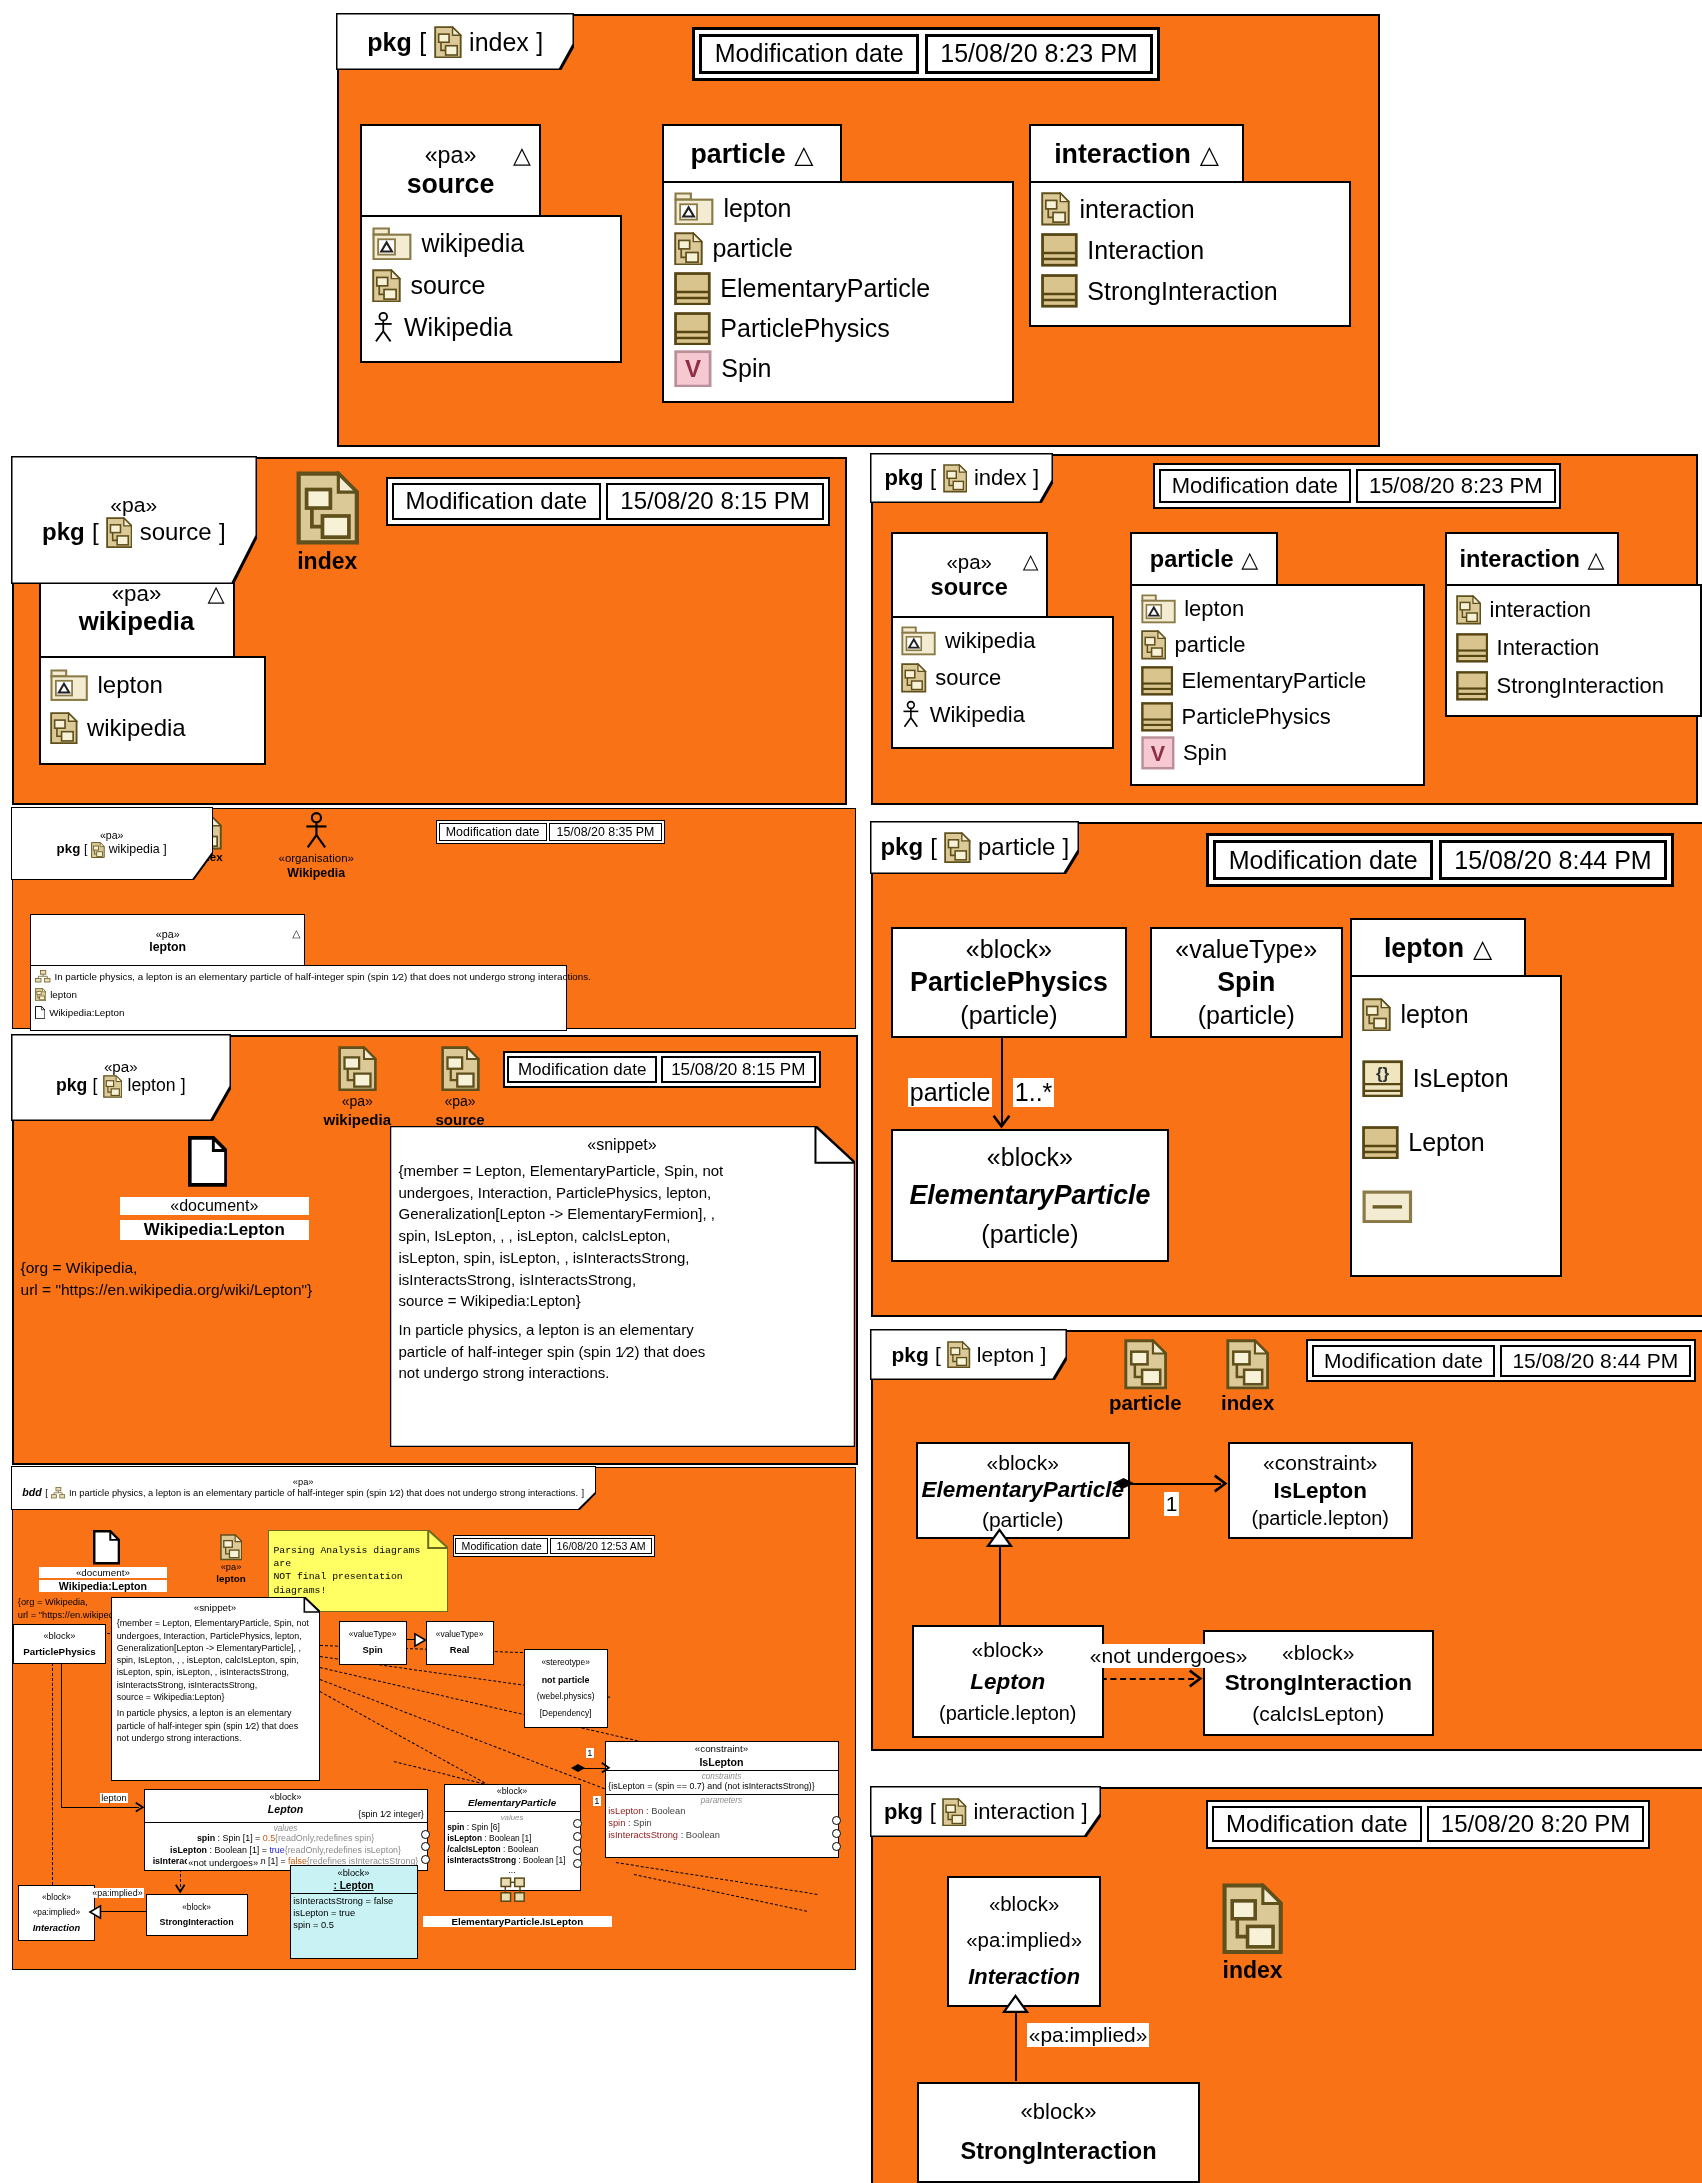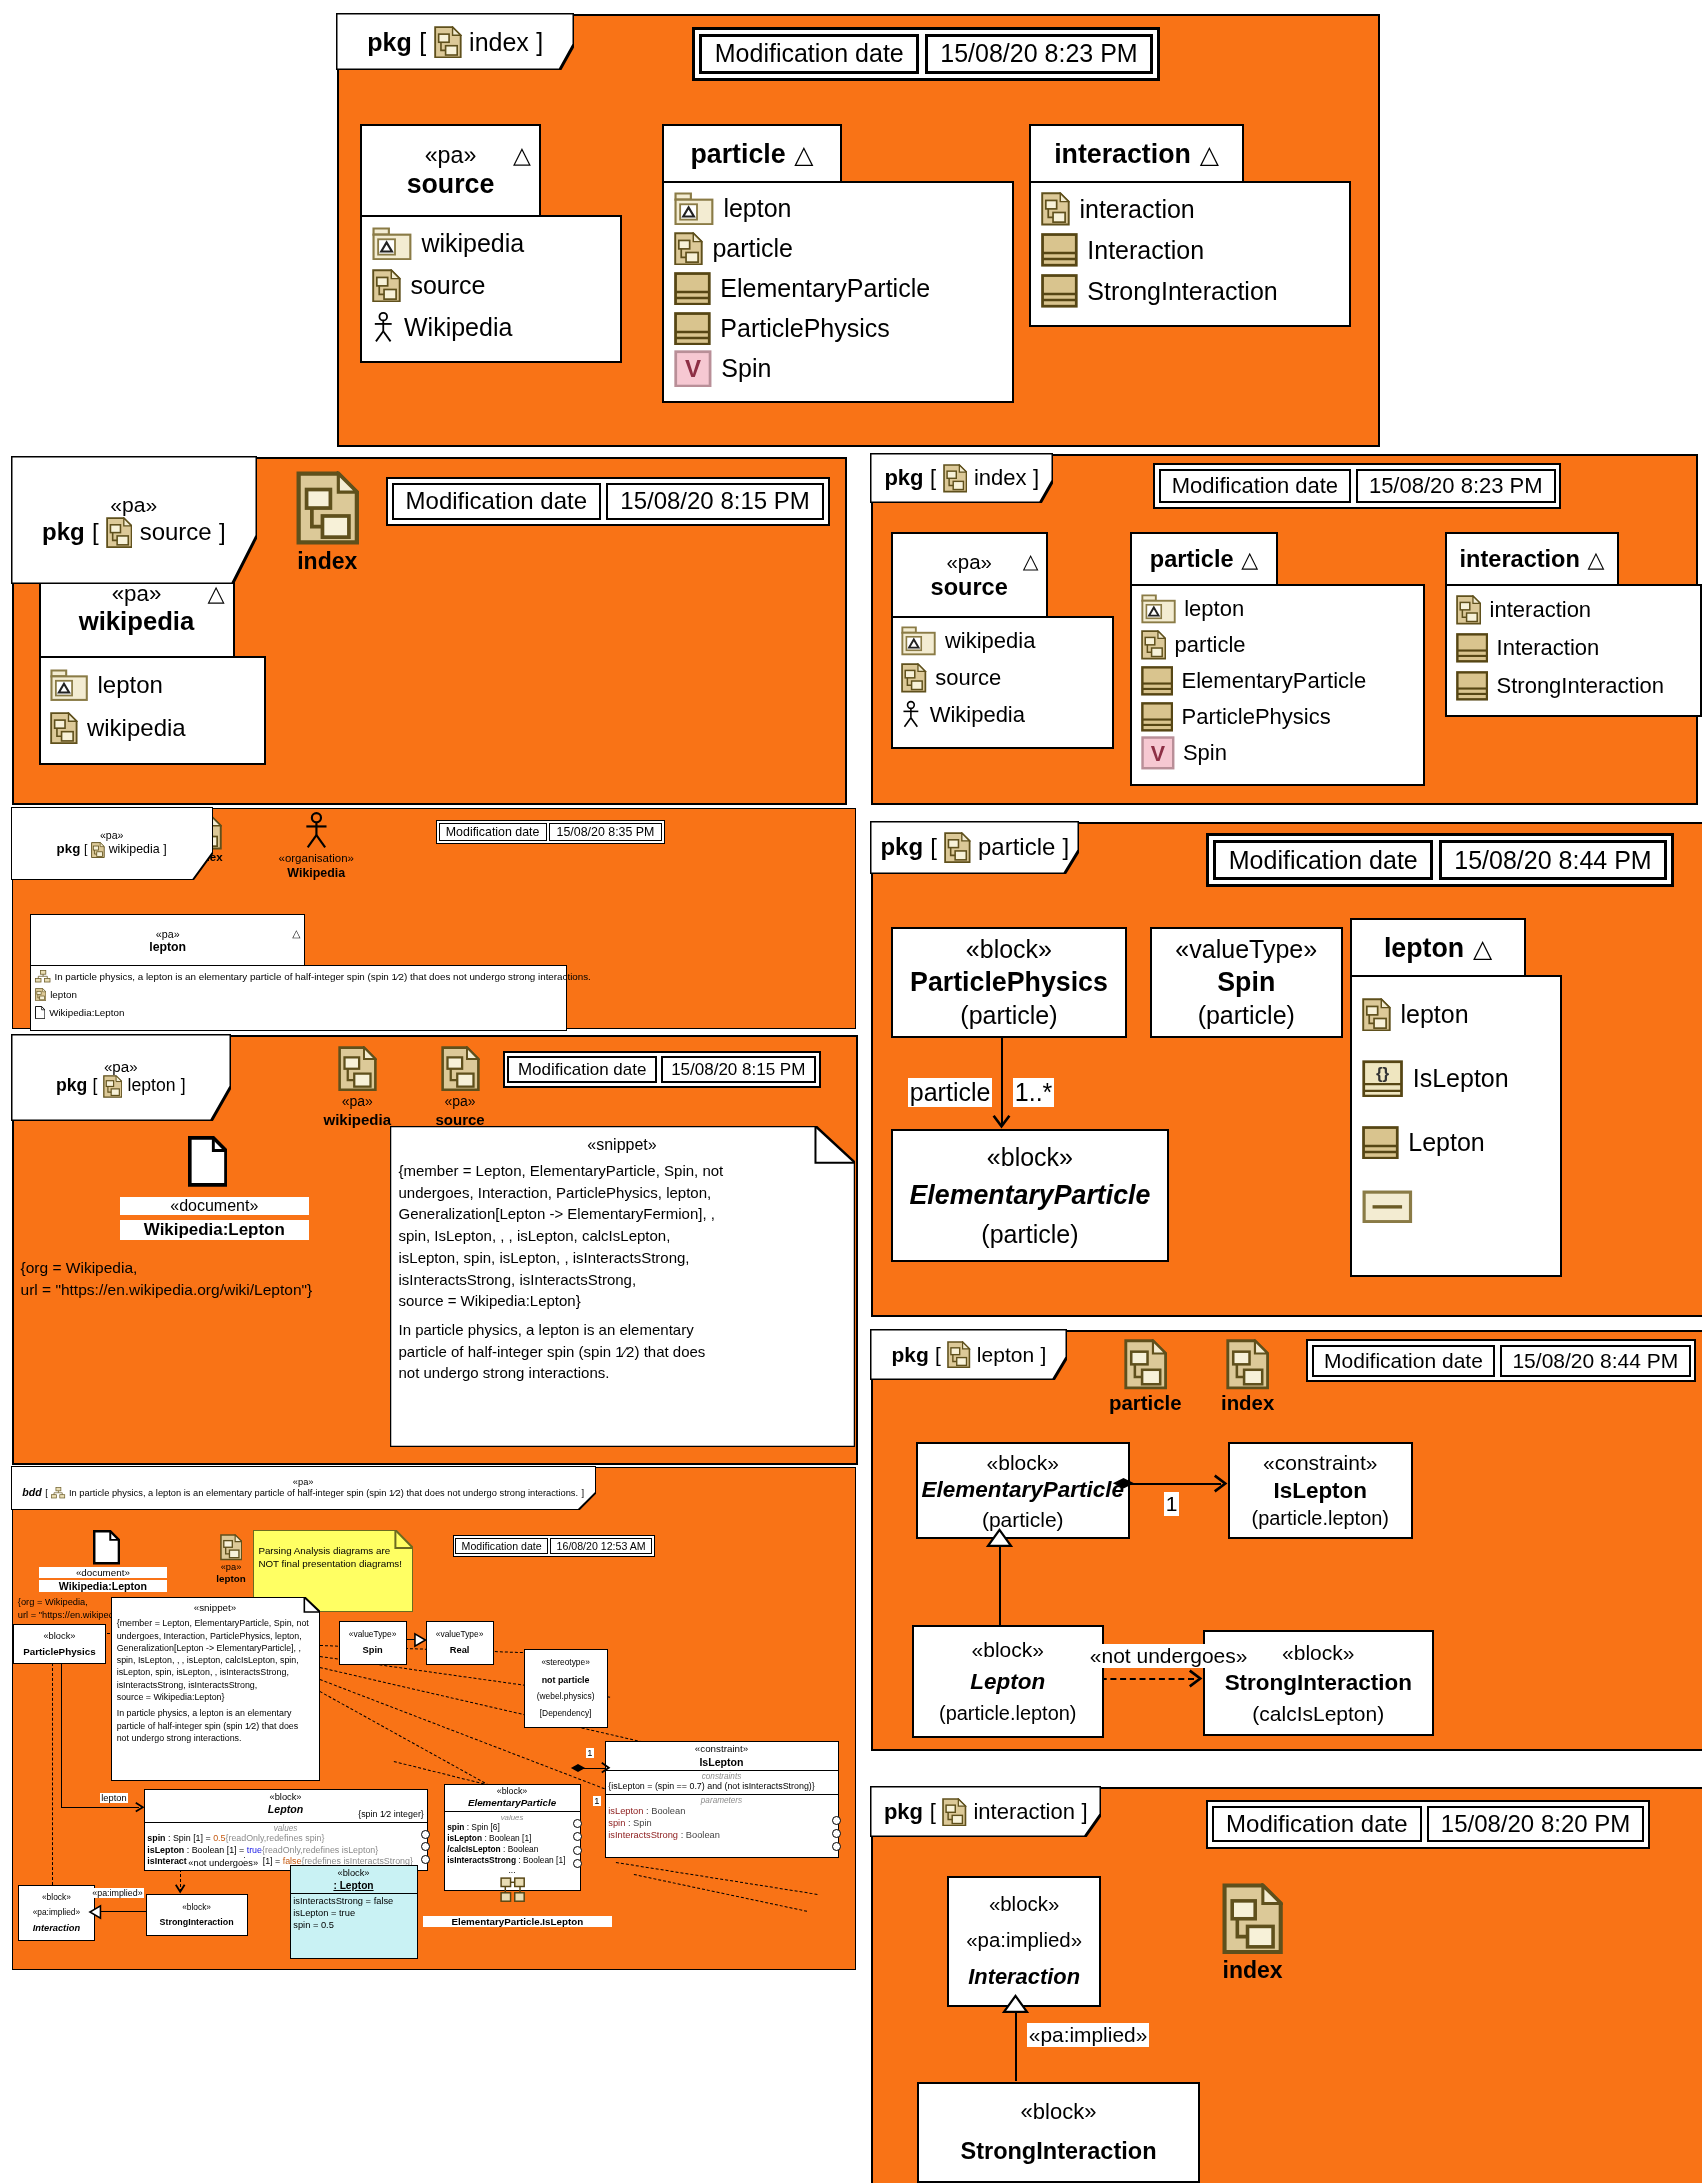--- a/index.html
+++ b/index.html
@@ -887,21 +887,21 @@
             <polygon points="1,1 16,1 23,8 23,27 1,27" fill="#dcc998" stroke="#5f501c" stroke-width="1.6"></polygon>
             <polygon points="16,1 16,8 23,8" fill="#f3ecd2" stroke="#5f501c" stroke-width="1.2"></polygon>
             <rect x="4" y="7" width="9" height="7" fill="#f7f1d8" stroke="#5f501c" stroke-width="1.4"></rect>
             <rect x="10" y="17" width="10" height="8" fill="#f7f1d8" stroke="#5f501c" stroke-width="1.4"></rect>
             <polyline points="6,14 6,21 10,21" fill="none" stroke="#5f501c" stroke-width="1.4"></polyline>
           </svg>
         </span>
       <span style="font-size:9.3px;">«pa»</span>
       <span class="lbl" style="font-size:9.8px;">lepton</span>
     </div>
-    <div class="note" style="left:240px;top:62px;width:160px;height:82px;">
+    <div class="note" style="left:255px;top:62px;width:180px;height:82px;font-family:Liberation Mono, monospace;">
       <svg class="shape" viewBox="0 0 200 100" preserveAspectRatio="none">
           <polygon points="0,0 178,0 200,22 200,100 0,100" fill="#ffff63" stroke="#6b6b20" stroke-width="2" vector-effect="non-scaling-stroke"></polygon>
           <polyline points="178,0 178,22 200,22" fill="none" stroke="#6b6b20" stroke-width="2" vector-effect="non-scaling-stroke"></polyline>
         </svg>
       <div class="content" style="font-size:9.8px;line-height:1.35;padding-top:14px;">
           <div>Parsing Analysis diagrams are</div>
           <div>NOT final presentation diagrams!</div>
         </div>
     </div>
     <div class="modbox" style="left:440px;top:67px;font-size:10.6px;">
@@ -995,21 +995,21 @@
     </div>
 
     <div class="cblock" style="left:131px;top:321px;width:282px;height:80px;font-size:9.3px;">
       <div class="chead" style="height:30px;">
         <div>«block»</div>
         <div class="b it" style="font-size:10.6px;">Lepton</div>
         <span class="htag" style="font-size:8.9px;">{spin 1⁄2 integer}</span>
       </div>
       <div class="comp">
         <div class="clabel">values</div>
-        <div style="font-size:8.9px;">
+        <div style="font-size:8.9px;text-align:center;">
             <div class="seg-row"><span class="b">spin</span><span> : Spin [1] = </span><span class="o">0.5</span><span class="g">{readOnly,redefines spin}</span></div>
             <div class="seg-row"><span class="b">isLepton</span><span> : Boolean [1] = </span><span class="u">true</span><span class="g">{readOnly,redefines isLepton}</span></div>
             <div class="seg-row"><span class="b">isInteractsStrong</span><span> : Boolean [1] = </span><span class="o">false</span><span class="g">{redefines isInteractsStrong}</span></div>
           </div>
       </div>
     </div>
     <div class="circ" style="left:408px;top:362px;"></div>
     <div class="circ" style="left:408px;top:374px;"></div>
     <div class="circ" style="left:408px;top:387px;"></div>
 

